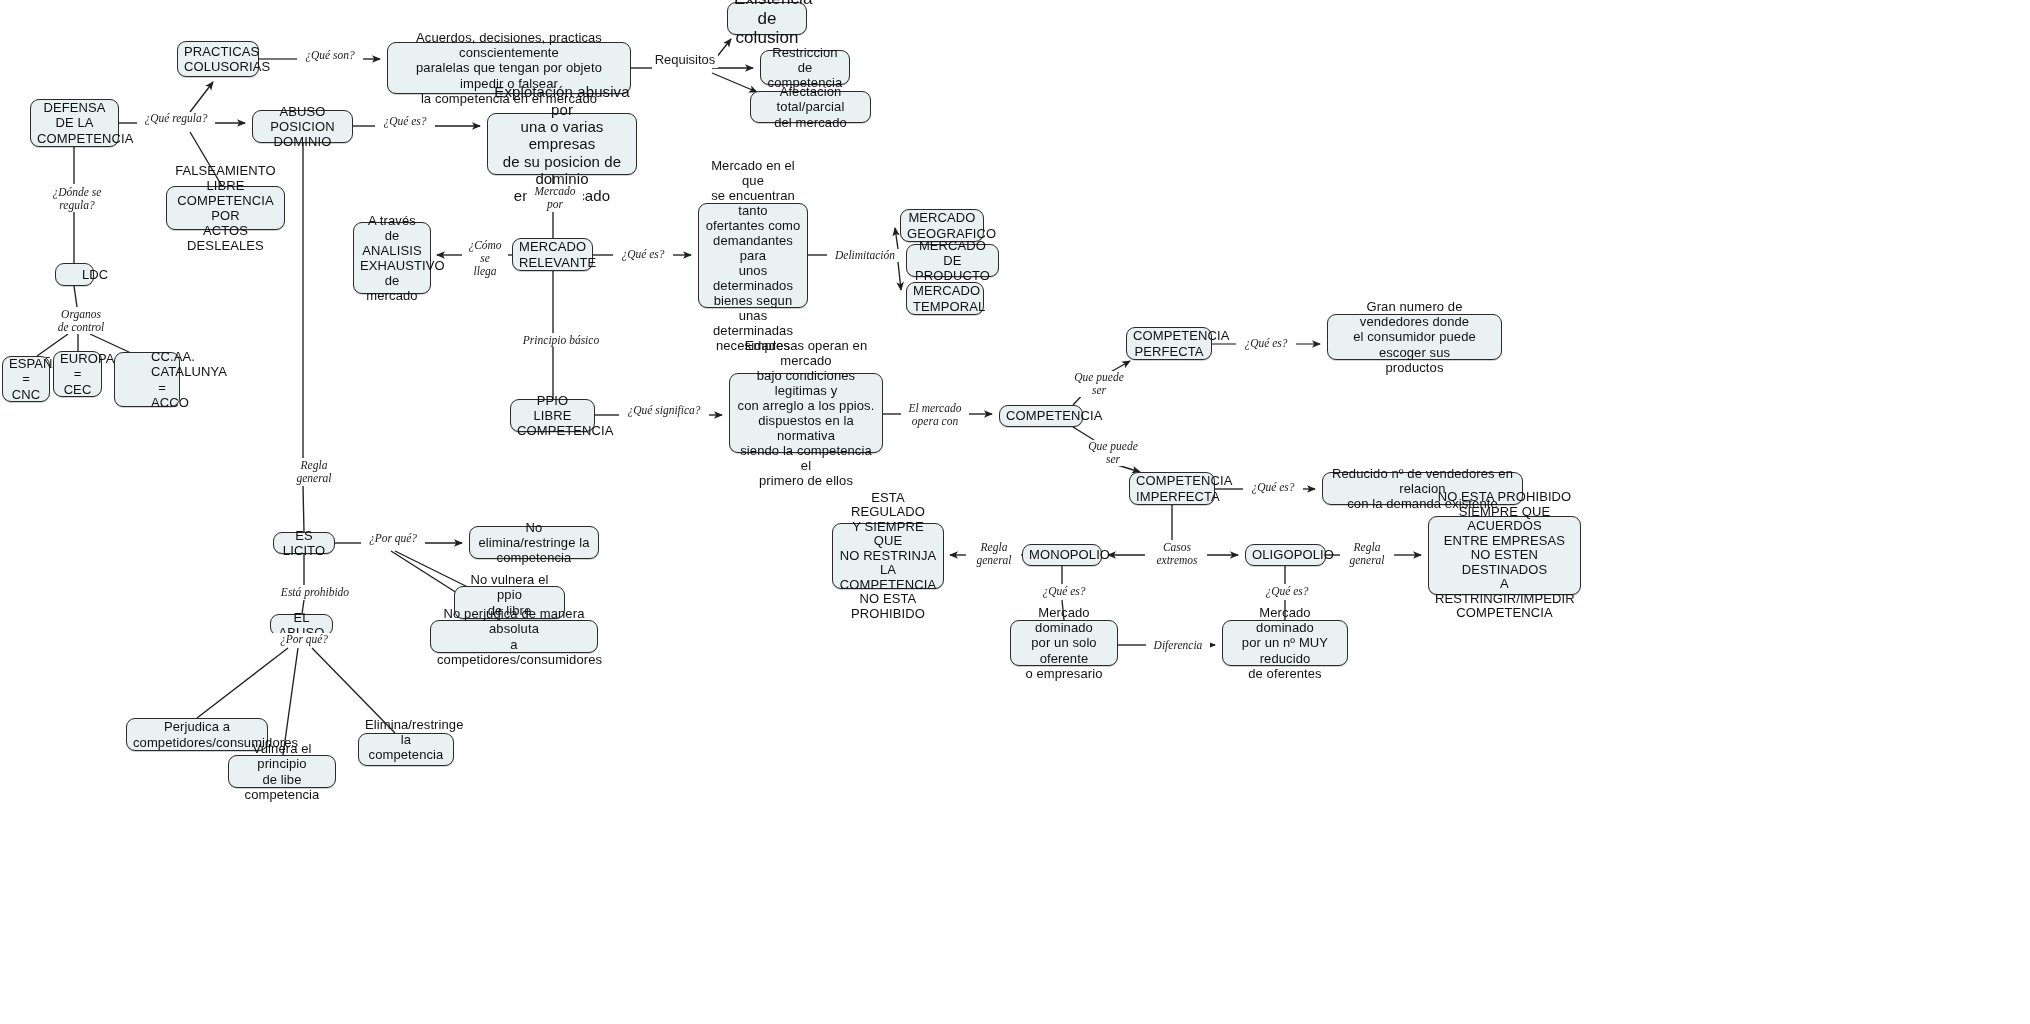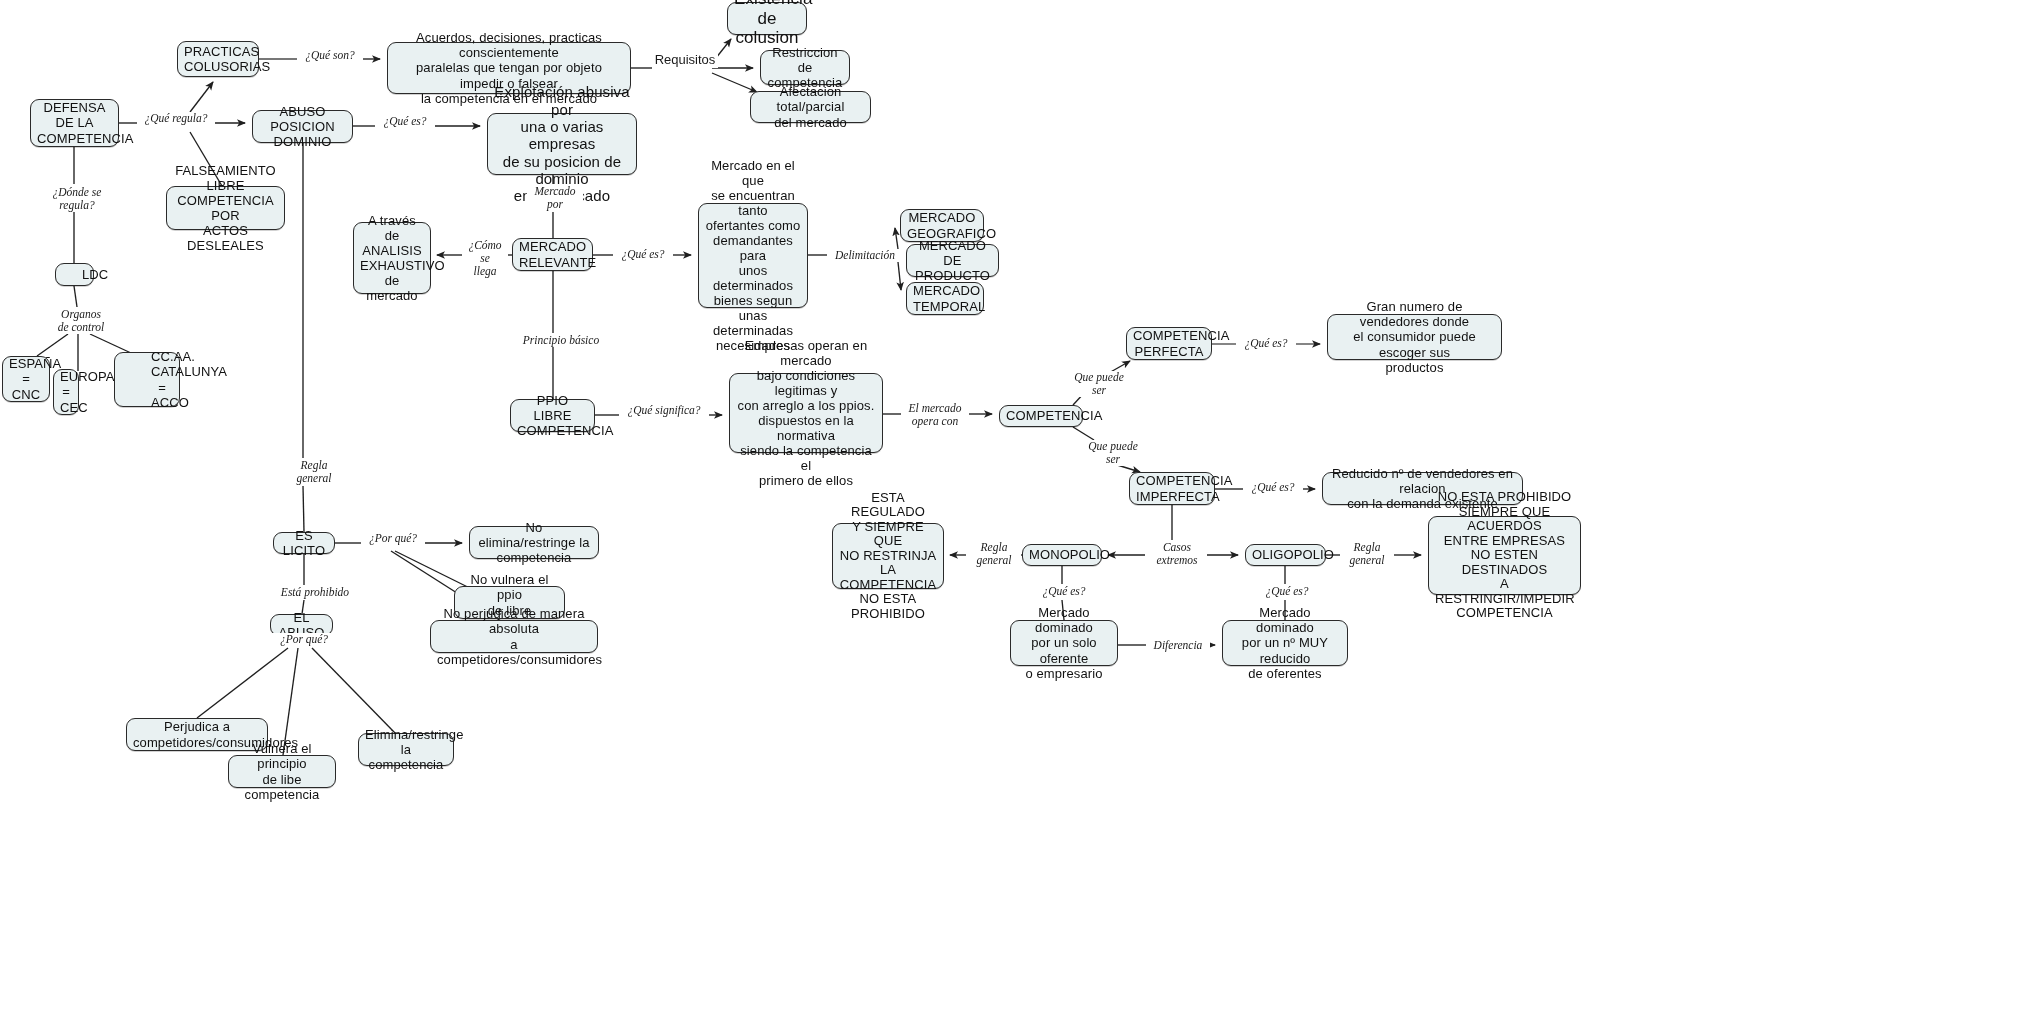--- a/index.html
+++ b/index.html
@@ -233,21 +233,21 @@
 ACTOS DESLEALES</span>
     </div>
   <div class="node" style="left:55px;top:263px;width:39px;height:23px;font-size:13px;padding-left:26px;">
       <span>LDC</span>
     </div>
   <div class="node" style="left:2px;top:356px;width:48px;height:46px;font-size:13px;">
       <span>ESPAÑA
 =
 CNC</span>
     </div>
-  <div class="node" style="left:53px;top:369px;width:26px;height:46px;font-size:13px;">
+  <div class="node" style="left:53px;top:351px;width:49px;height:46px;font-size:13px;">
       <span>EUROPA
 =
 CEC</span>
     </div>
   <div class="node" style="left:114px;top:352px;width:66px;height:55px;font-size:13px;padding-left:36px;">
       <span>CC.AA.
 CATALUNYA
 =
 ACCO</span>
     </div>
@@ -366,21 +366,21 @@
       <span>EL ABUSO</span>
     </div>
   <div class="node" style="left:126px;top:718px;width:142px;height:33px;font-size:13px;">
       <span>Perjudica a
 competidores/consumidores</span>
     </div>
   <div class="node" style="left:228px;top:755px;width:108px;height:33px;font-size:13px;">
       <span>Vulnera el principio
 de libe competencia</span>
     </div>
-  <div class="node" style="left:358px;top:733px;width:96px;height:33px;font-size:13px;">
+  <div class="node" style="left:358px;top:733px;width:96px;height:33px;font-size:13px;align-items:flex-end;">
       <span>Elimina/restringe
 la competencia</span>
     </div>
 
   <div class="lbl" style="left:297px;top:49px;width:62px;"><span>¿Qué son?</span></div>
   <div class="lbl plain" style="left:652px;top:53px;width:62px;"><span>Requisitos</span></div>
   <div class="lbl" style="left:137px;top:112px;width:74px;"><span>¿Qué regula?</span></div>
   <div class="lbl" style="left:375px;top:115px;width:56px;"><span>¿Qué es?</span></div>
   <div class="lbl" style="left:44px;top:186px;width:62px;"><span>¿Dónde se
 regula?</span></div>

